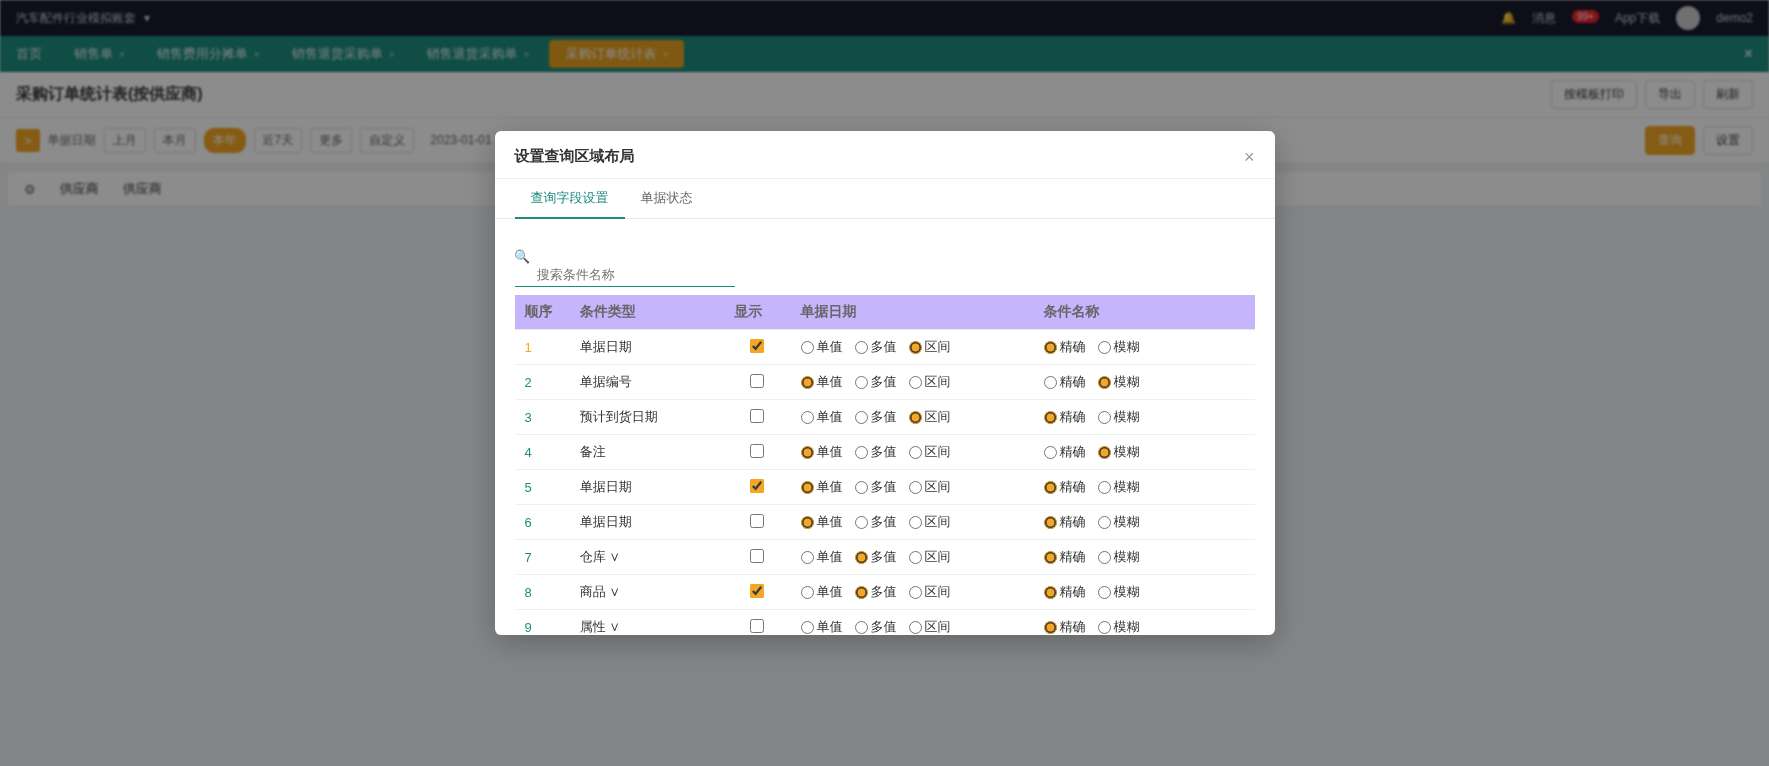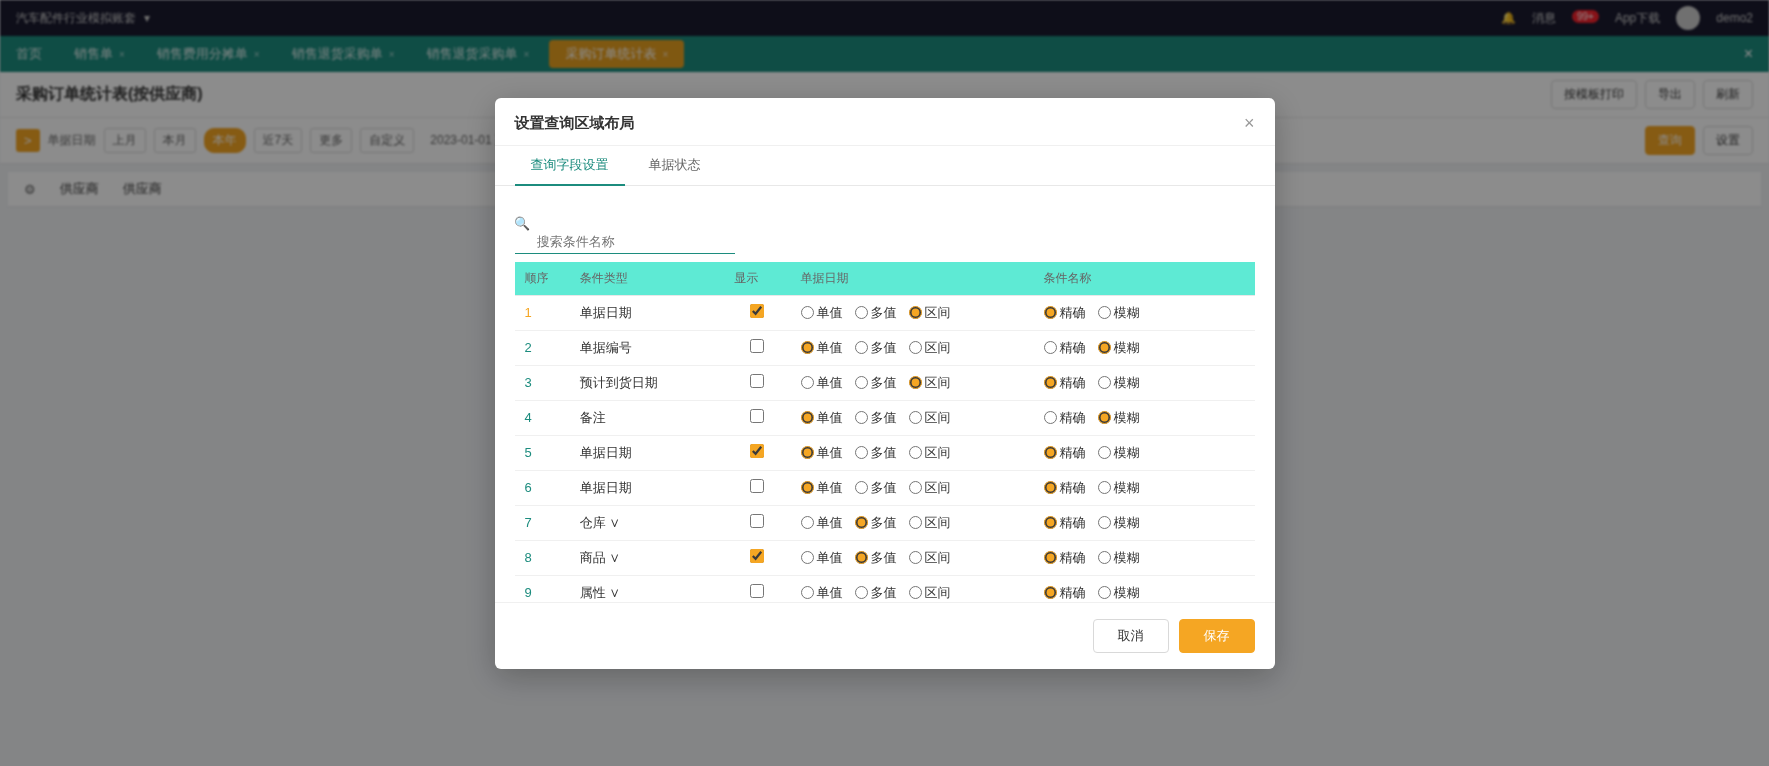--- a/index.html
+++ b/index.html
@@ -94,21 +94,21 @@
       padding: 16px 20px 12px;
       border-bottom: 1px solid #f0f0f0;
       display: flex;
       align-items: center;
       justify-content: space-between;
     }
     .modal-title { font-size: 15px; font-weight: bold; color: #333; }
     .modal-close { cursor: pointer; font-size: 18px; color: #999; line-height: 1; border: none; background: none; }
 
     
-    .modal-tabs { display: flex; padding: 0 20px; border-bottom: 1px solid #e8e8e8; gap: 8px; }
+    .modal-tabs { display: flex; padding: 0 20px; border-bottom: 1px solid #e8e8e8; gap: 0; }
     .modal-tab {
       padding: 10px 16px;
       font-size: 13px;
       color: #666;
       cursor: pointer;
       border-bottom: 2px solid transparent;
       margin-bottom: -1px;
     }
     .modal-tab.active { color: #1c8c7e; border-bottom-color: #1c8c7e; font-weight: 500; }
 
@@ -129,26 +129,26 @@
       color: #999;
       width: 180px;
       background: transparent;
       margin-top: 36px;
     }
 
     
     .modal-table-wrap { flex: 1; overflow-y: auto; padding: 0 20px; }
     .modal-table { width: 100%; border-collapse: collapse; }
     .modal-table th {
-      background: #5eead4;
+      background: #c4b5fd;
       padding: 8px 10px;
       text-align: left;
-      font-size: 12px;
+      font-size: 14px;
       color: #666;
-      font-weight: normal;
+      font-weight: bold;
       border-bottom: 1px solid #e8e8e8;
       white-space: nowrap;
     }
     .modal-table td {
       padding: 8px 10px;
       border-bottom: 1px solid #f0f0f0;
       font-size: 13px;
       color: #333;
       vertical-align: middle;
     }
@@ -546,18 +546,14 @@
             <input type="radio" name="match_8" style="accent-color: rgb(245, 166, 35);"> 模糊
           </label>
         </div>
       </td>
     </tr>
             </tbody>
         </table>
       </div>
     </div>
 
-    <div class="modal-footer">
-      <button class="btn-cancel">取消</button>
-      <button class="btn-save">保存</button>
-    </div>
   </div>
 </div>
 
 </body></html>

